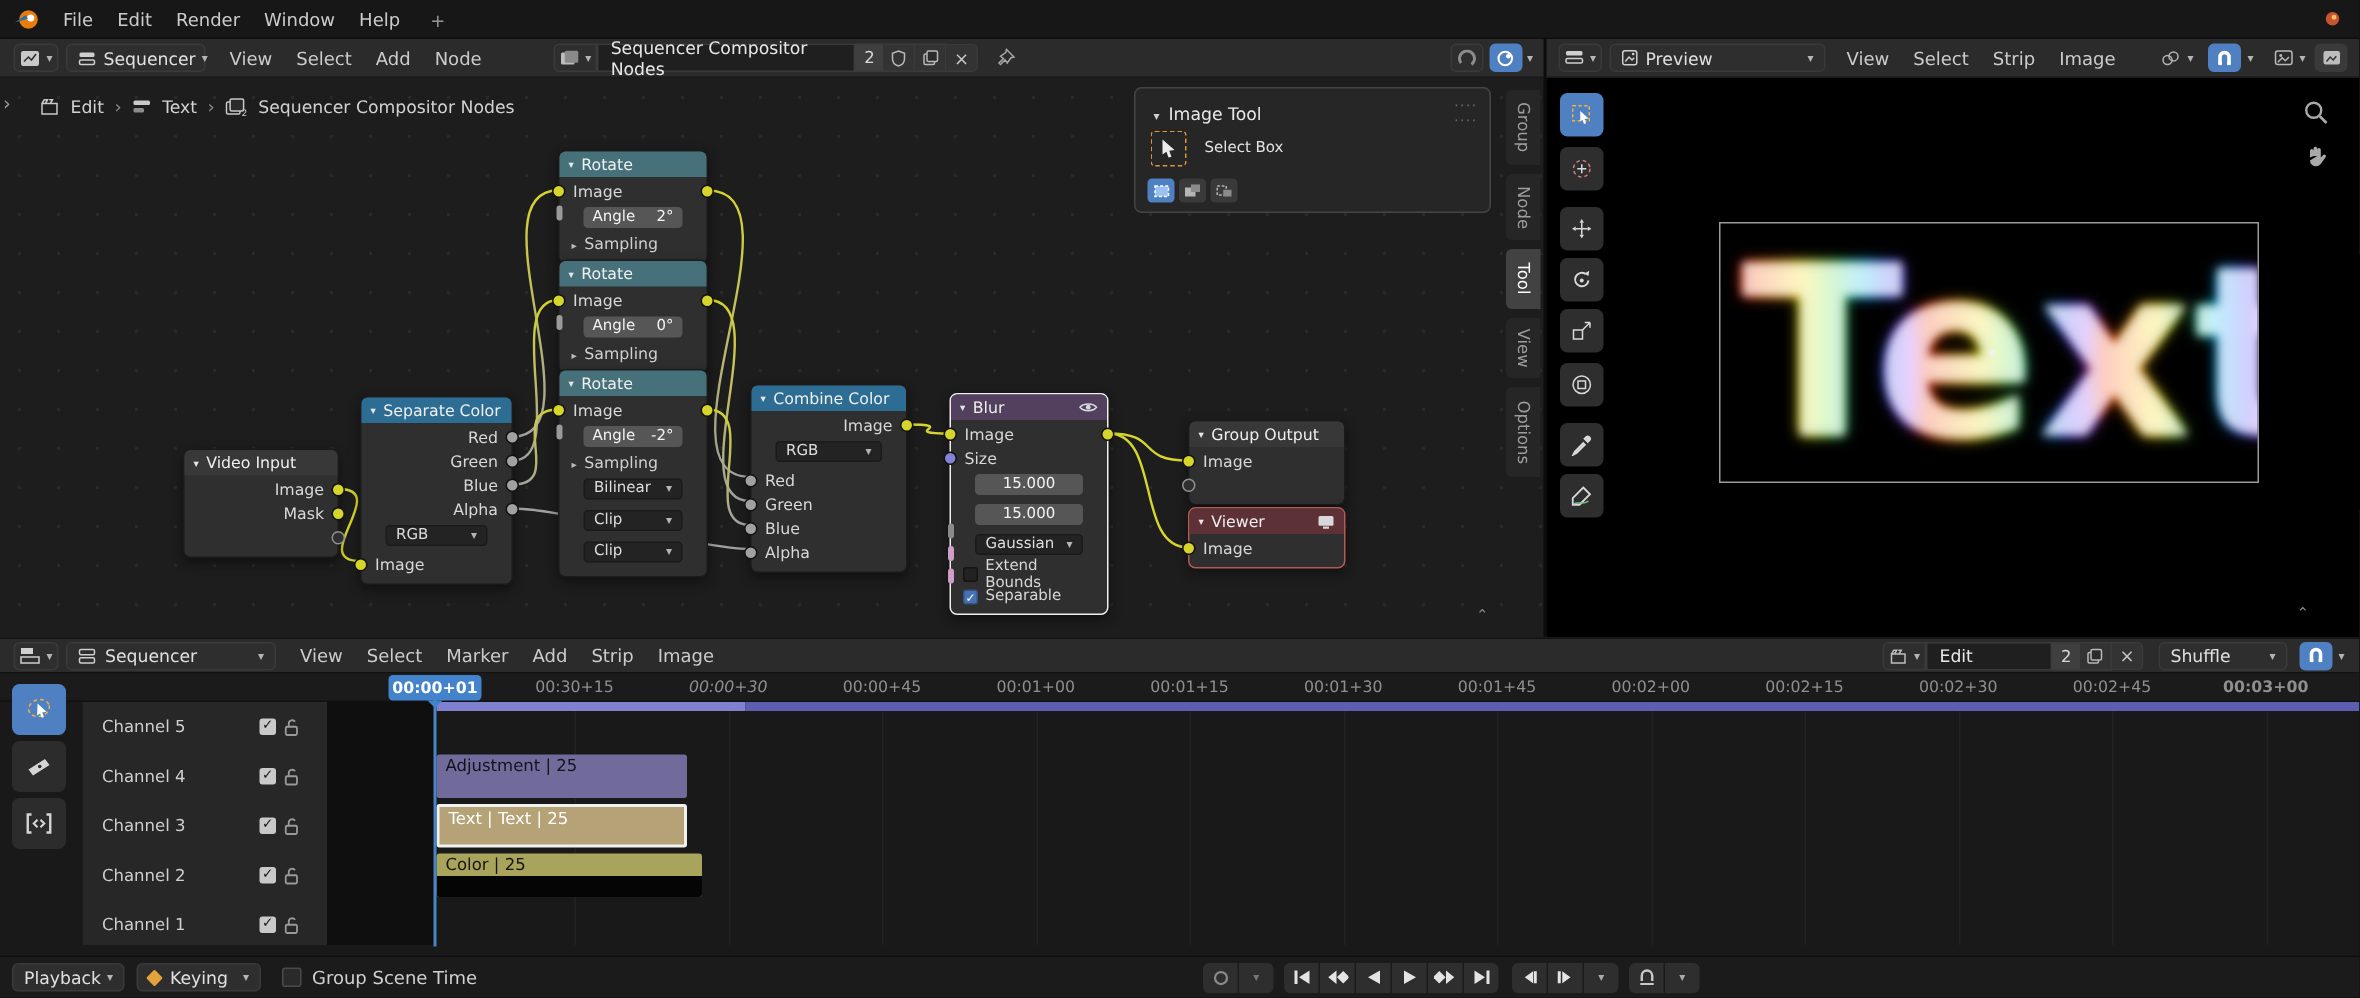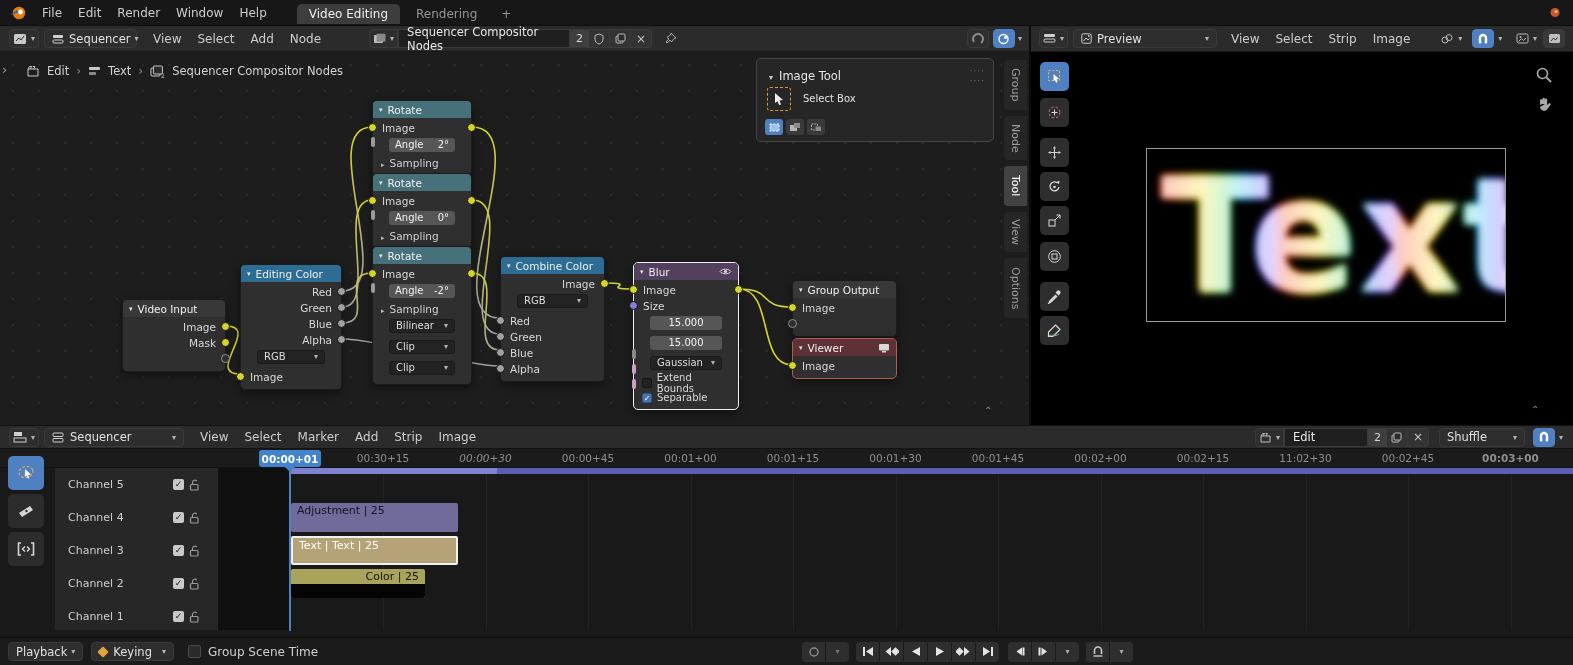--- a/index.html
+++ b/index.html
@@ -138,24 +138,20 @@
           <path d="M1 9 L8 4 l1.5 2.5 z" fill="#2a6fa8"></path>
         </svg>
     </span>
     <nav id="topbar-menus" style="display:flex">
         <span class="menu">File</span>
         <span class="menu">Edit</span>
         <span class="menu">Render</span>
         <span class="menu">Window</span>
         <span class="menu">Help</span>
       </nav>
-    <div id="ws-tabs" style="display:flex;margin-left:22px;gap:4px">
-        <span class="wstab active">Video Editing</span>
-        <span class="wstab">Rendering</span>
-      </div>
     <span class="wstab">+</span>
     <span id="app-badge">
       <svg width="16" height="13" viewBox="0 0 16 13">
           <circle cx="8" cy="6.5" r="4.5" fill="#c8542e"></circle>
           <circle cx="9" cy="5.5" r="1.6" fill="#f4c26d"></circle>
         </svg>
     </span>
   </header>
 
   <div id="hdr-node" class="ehdr abs">
@@ -376,21 +372,21 @@
             <div class="nrow r" style="height: 16px;"><span>Image</span><span class="sock r" style="background: rgb(214, 213, 43);"></span></div>
             <div class="nrow r" style="height: 16px;"><span>Mask</span><span class="sock r" style="background: rgb(214, 213, 43);"></span></div>
             <div class="nrow" style="height: 16px;">
               <span class="sock virtual r"></span>
             </div>
           </div>
         </div>
         <div class="node" style="left: 240px; top: 212px; width: 102px;">
           <div class="node-head" style="background: rgb(45, 109, 148);">
             <span class="tri">▾</span>
-            <span>Editing Color</span>
+            <span>Separate Color</span>
           </div>
           <div class="nrows">
             <div class="nrow r" style="height: 16px;"><span>Red</span><span class="sock r" style="background: rgb(161, 161, 161);"></span></div>
             <div class="nrow r" style="height: 16px;"><span>Green</span><span class="sock r" style="background: rgb(161, 161, 161);"></span></div>
             <div class="nrow r" style="height: 16px;"><span>Blue</span><span class="sock r" style="background: rgb(161, 161, 161);"></span></div>
             <div class="nrow r" style="height: 16px;"><span>Alpha</span><span class="sock r" style="background: rgb(161, 161, 161);"></span></div>
             <div class="nrow" style="height: 19px;">
               <div class="nwidget nselect">
                 <span>RGB</span>
                 <span class="chev">▾</span>
@@ -730,21 +726,21 @@
     <div id="ruler">
         <span class="tick" style="left: 383px;">00:30+15</span>
         <span class="tick" style="left: 485.5px; font-style: italic;">00:00+30</span>
         <span class="tick" style="left: 588px;">00:00+45</span>
         <span class="tick" style="left: 690.5px;">00:01+00</span>
         <span class="tick" style="left: 793px;">00:01+15</span>
         <span class="tick" style="left: 895.5px;">00:01+30</span>
         <span class="tick" style="left: 998px;">00:01+45</span>
         <span class="tick" style="left: 1100.5px;">00:02+00</span>
         <span class="tick" style="left: 1203px;">00:02+15</span>
-        <span class="tick" style="left: 1305.5px;">11:02+30</span>
+        <span class="tick" style="left: 1305.5px;">00:02+30</span>
         <span class="tick" style="left: 1408px;">00:02+45</span>
         <span class="tick" style="left: 1510.5px; font-weight: bold;">00:03+00</span>
       </div>
     <div id="grid">
         <div class="gline" style="left: 383px;"></div>
         <div class="gline" style="left: 485.5px;"></div>
         <div class="gline" style="left: 588px;"></div>
         <div class="gline" style="left: 690.5px;"></div>
         <div class="gline" style="left: 793px;"></div>
         <div class="gline" style="left: 895.5px;"></div>
@@ -810,21 +806,21 @@
         </div>
       </div>
     <div id="prerange"></div>
     <div id="strips">
         <div class="strip" style="left: 291px; width: 167px; top: 54px; background: rgb(113, 107, 155); color: rgb(19, 19, 31);">
           <div class="slbl">Adjustment | 25</div>
         </div>
         <div class="strip" style="left: 291px; width: 167px; top: 87px; background: rgb(181, 163, 119); color: rgb(255, 255, 255); border: 2px solid rgb(240, 240, 240);">
           <div class="slbl">Text | Text | 25</div>
         </div>
-        <div class="strip" style="left: 291px; width: 134px; top: 120px; background: rgb(169, 164, 91); color: rgb(22, 22, 14); text-align: right;">
+        <div class="strip" style="left: 291px; width: 177px; top: 120px; background: rgb(169, 164, 91); color: rgb(22, 22, 14);">
           <div class="slbl">Color | 25</div>
           <div style="position: absolute; inset: 15px 0px 0px; background: rgb(5, 5, 5);"></div>
         </div>
       </div>
     <div id="playhead" style="left: 289px; top: 17px; height: 165px; background: rgb(74, 132, 199);"></div>
     <div id="frame-badge" style="left:259px;top:1px;width:62px">00:00+01</div>
     <div class="seqtool blue" style="top:7px">
       <svg width="20" height="18" viewBox="0 0 20 18">
           <ellipse cx="10" cy="8" rx="7" ry="5.5" fill="none" stroke="#f4b23c" stroke-dasharray="2.5 2" transform="rotate(-15 10 8)"></ellipse>
           <path d="M9 5 L15 10.5 L12.2 11 L13.3 14 L11.8 14.5 L10.7 11.6 L8.8 13 Z" fill="#fff"></path>

